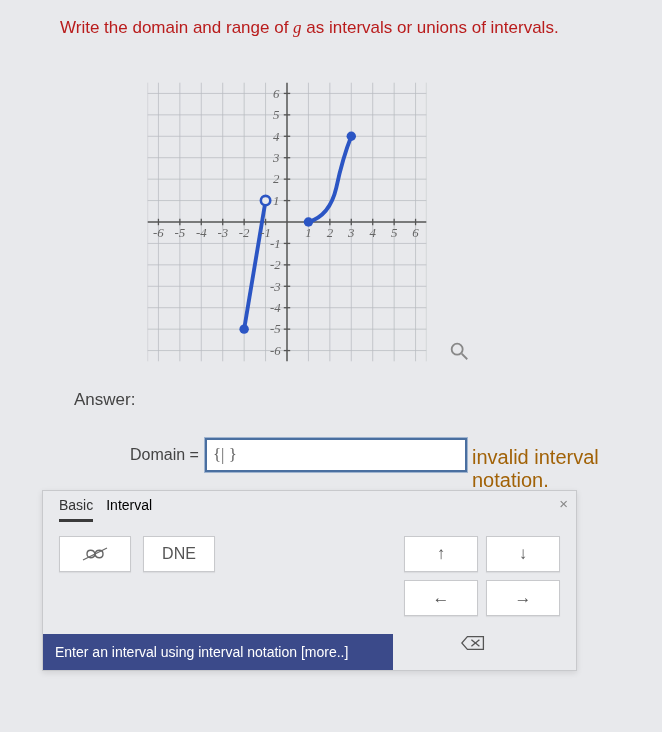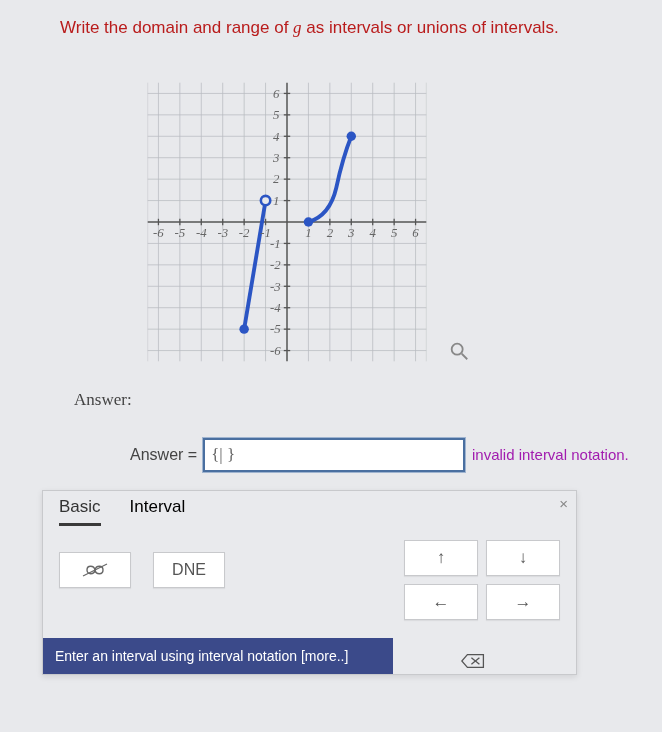--- a/index.html
+++ b/index.html
@@ -35,21 +35,20 @@
   bottom: 10px;
   width: 22px; height: 22px;
   color:#888;
 }
 .answer-label {
   position: absolute;
   top: 390px;
   left: 74px;
   font-size: 17px;
   color:#444;
-  font-family:Liberation Serif, serif;
 }
 .domain-row {
   position: absolute;
   top: 438px;
   left: 130px;
   display: flex;
   align-items: center;
   gap: 6px;
 }
 .domain-label { font-size: 16px; color:#444; }
@@ -63,49 +62,48 @@
   align-items: center;
   padding: 0 6px;
   font-family: Georgia, serif;
   font-size: 17px;
   color:#666;
 }
 .invalid {
   position: absolute;
   top: 446px;
   left: 472px;
-  font-size: 15px;
-  color: #a21caf;
-  text-align: right;
+  font-size: 20px;
+  color: #a16207;
 }
 .panel {
   position: absolute;
   top: 490px;
   left: 42px;
   width: 535px;
   background: #e9eaed;
   border: 1px solid #c8c9cc;
   box-shadow: 0 2px 6px rgba(0,0,0,0.1);
   padding-bottom: 0;
 }
 .tabs {
   display: flex;
-  gap: 29px;
+  gap: 13px;
   padding: 6px 16px 0 16px;
-  font-size: 17px;
+  font-size: 14px;
 }
 .tab { color:#000000; padding-bottom: 6px; }
 .tab.active { color:#333; border-bottom: 3px solid #3a3a3a; }
 .panel-body {
   display: flex;
   gap: 12px;
   padding: 14px 16px 18px 16px;
   align-items: flex-start;
 }
-.left-buttons { display: flex; gap: 22px; margin-top: 12px; }
+.left-buttons { display: flex; gap: 12px; }
 .small-btn {
   background:#fff;
   border:1px solid #c8c9cc;
   width: 72px;
   height: 36px;
   display:flex;
   align-items:center;
   justify-content:center;
   font-size:16px;
   color:#555;
@@ -136,21 +134,21 @@
   width: 350px;
 }
 .close-x {
   position:absolute;
   top:4px; right:8px;
   font-size:15px;
   color:#888;
 }
 .panel-footer {
   display:flex;
-  align-items:flex-end;
+  align-items:flex-start;
 }
 .footer-right {
   flex:1;
   display:flex;
   align-items:center;
   justify-content:center;
   gap:56px;
   padding-right:24px;
 }
 .bksp {
@@ -272,21 +270,21 @@
   </svg>
   <svg class="mag" viewBox="0 0 24 24">
       <circle cx="10" cy="10" r="6" fill="none" stroke="currentColor" stroke-width="2"></circle>
       <line x1="15" y1="15" x2="21" y2="21" stroke="currentColor" stroke-width="2"></line>
     </svg>
 </div>
 
 <div class="answer-label">Answer:</div>
 
 <div class="domain-row">
-  <span class="domain-label">Answer =</span>
+  <span class="domain-label">Domain =</span>
   <div class="domain-input">
     <span>{| }</span>
   </div>
 </div>
 
 <div class="invalid">invalid interval notation.</div>
 
 <div class="panel">
   <span class="close-x">×</span>
   <div class="tabs">

